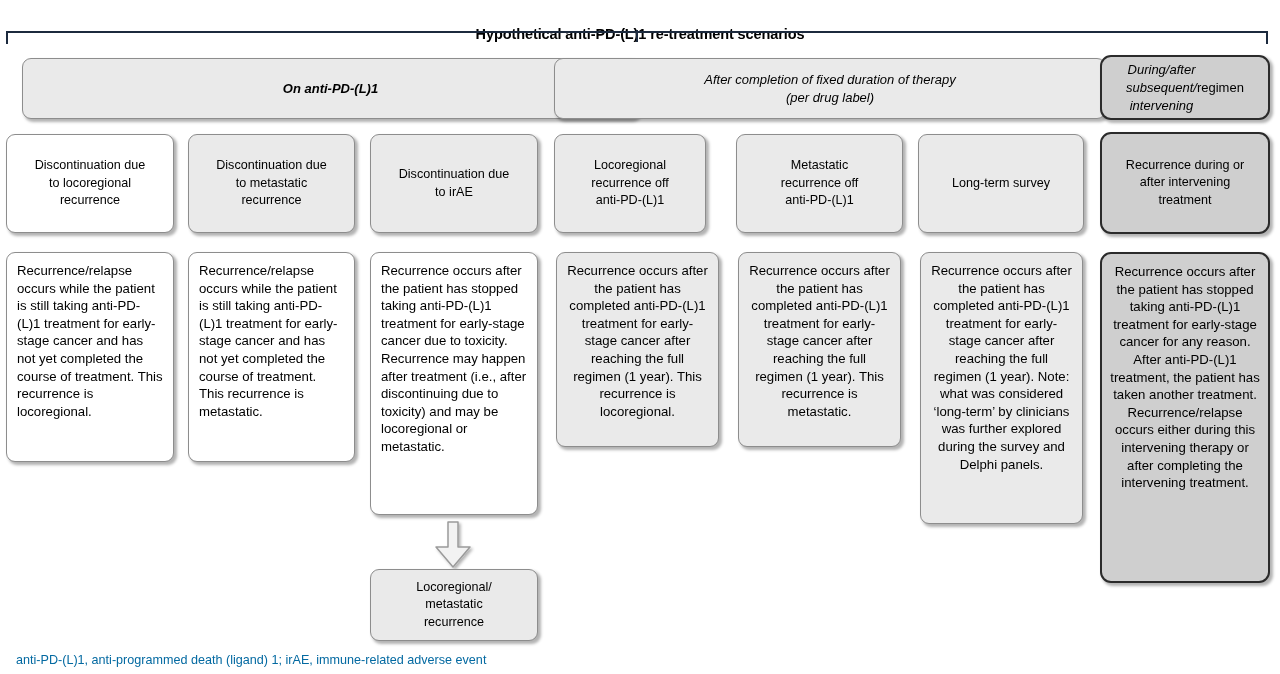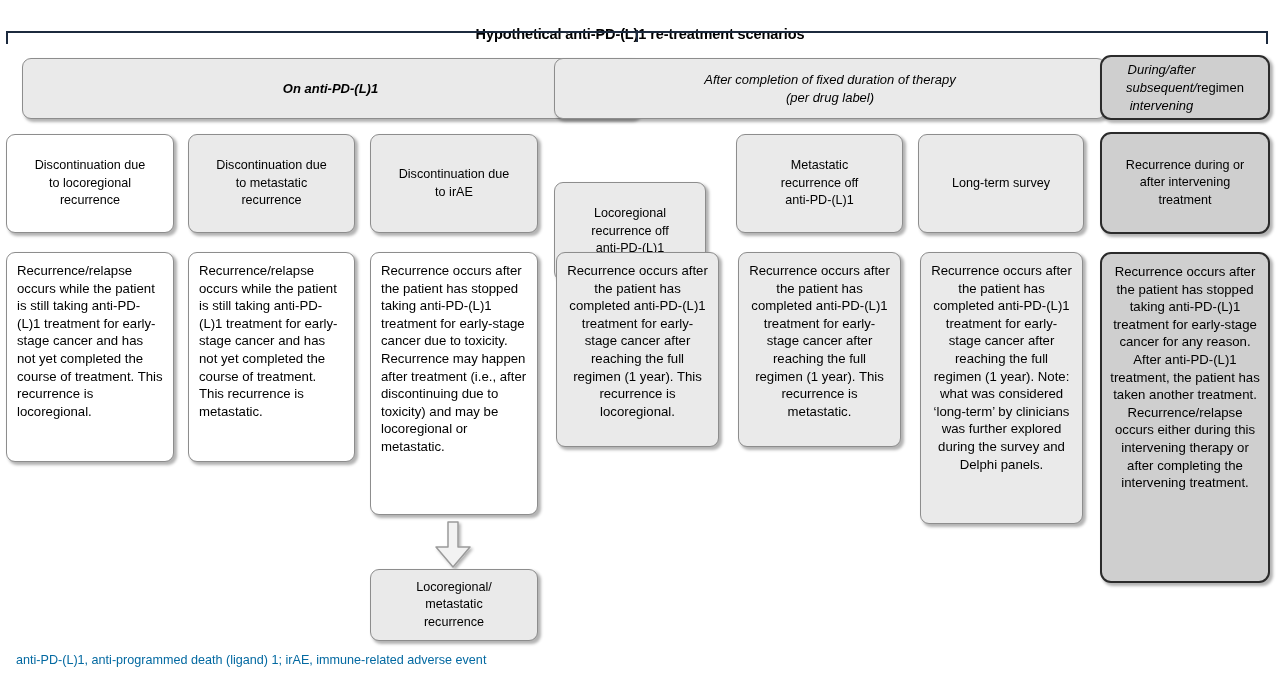--- a/index.html
+++ b/index.html
@@ -151,21 +151,21 @@
 to locoregional
 recurrence</div>
 
 <div class="box" style="left:188px; top:134px; width:167px; height:99px;">Discontinuation due
 to metastatic
 recurrence</div>
 
 <div class="box" style="left:370px; top:134px; width:168px; height:99px;">Discontinuation due
 to irAE</div>
 
-<div class="box" style="left:554px; top:134px; width:152px; height:99px;margin-top:48px;">Locoregional
+<div class="box" style="left:554px; top:134px; width:152px; height:99px;">Locoregional
 recurrence off
 anti-PD-(L)1</div>
 
 <div class="box" style="left:736px; top:134px; width:167px; height:99px;">Metastatic
 recurrence off
 anti-PD-(L)1</div>
 
 <div class="box" style="left:918px; top:134px; width:166px; height:99px;">Long-term survey</div>
 
 <div class="box heavy" style="left:1100px; top:132px; width:170px; height:102px;">Recurrence during or

